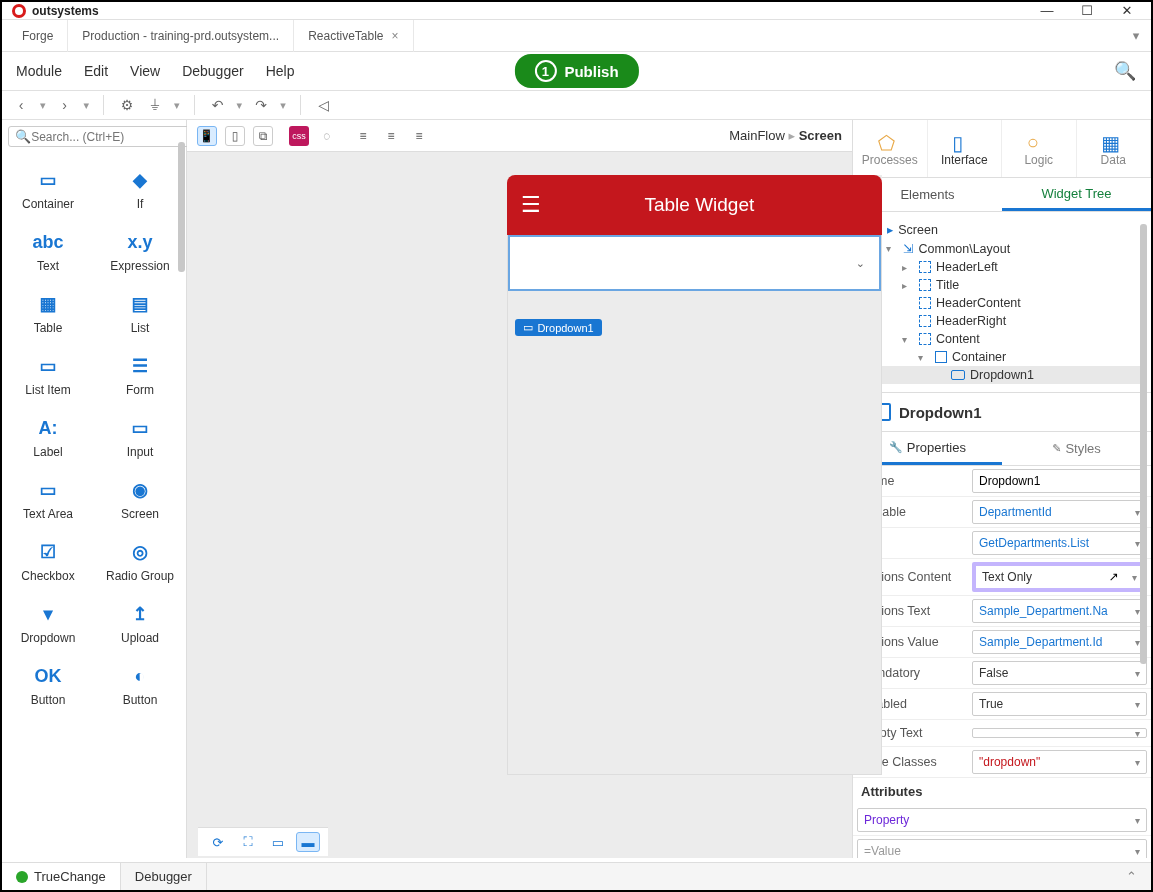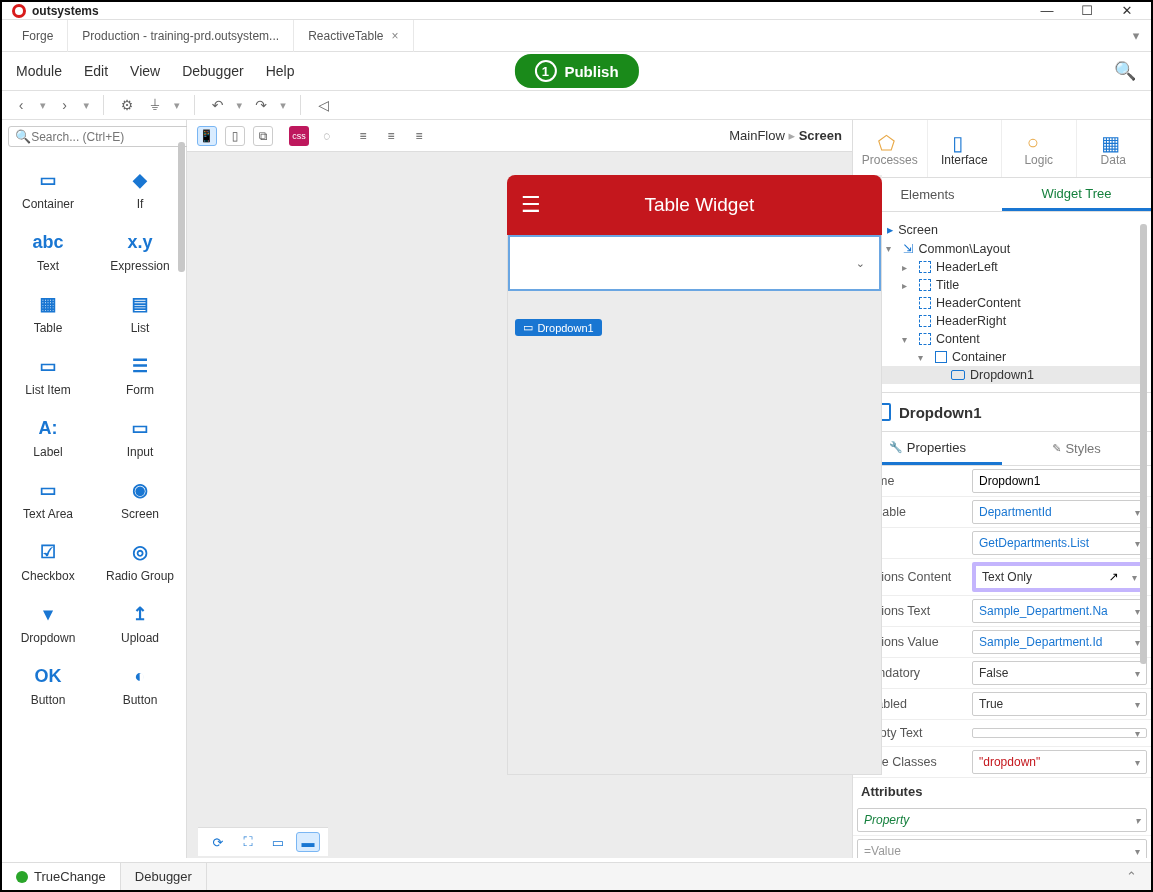--- a/index.html
+++ b/index.html
@@ -431,21 +431,21 @@
           <div class="pl">Style Classes</div>
           <div class="pv">
             <div class="sel">
               <span class="str">"dropdown"</span>
             </div>
           </div>
         </div>
         <div class="attr-head">Attributes</div>
         <div class="prop-row">
           <div class="pv" style="width: 100%;">
-            <div class="sel" style="color: #15803d; font-style: italic;">
+            <div class="sel" style="color: #6d28d9;">
               <span>Property</span>
             </div>
           </div>
         </div>
         <div class="prop-row">
           <div class="pv" style="width: 100%;">
             <div class="sel" style="color: rgb(153, 153, 153);">
               <span style="color: rgb(153, 153, 153);">= </span>
               <span>Value</span>
             </div>

